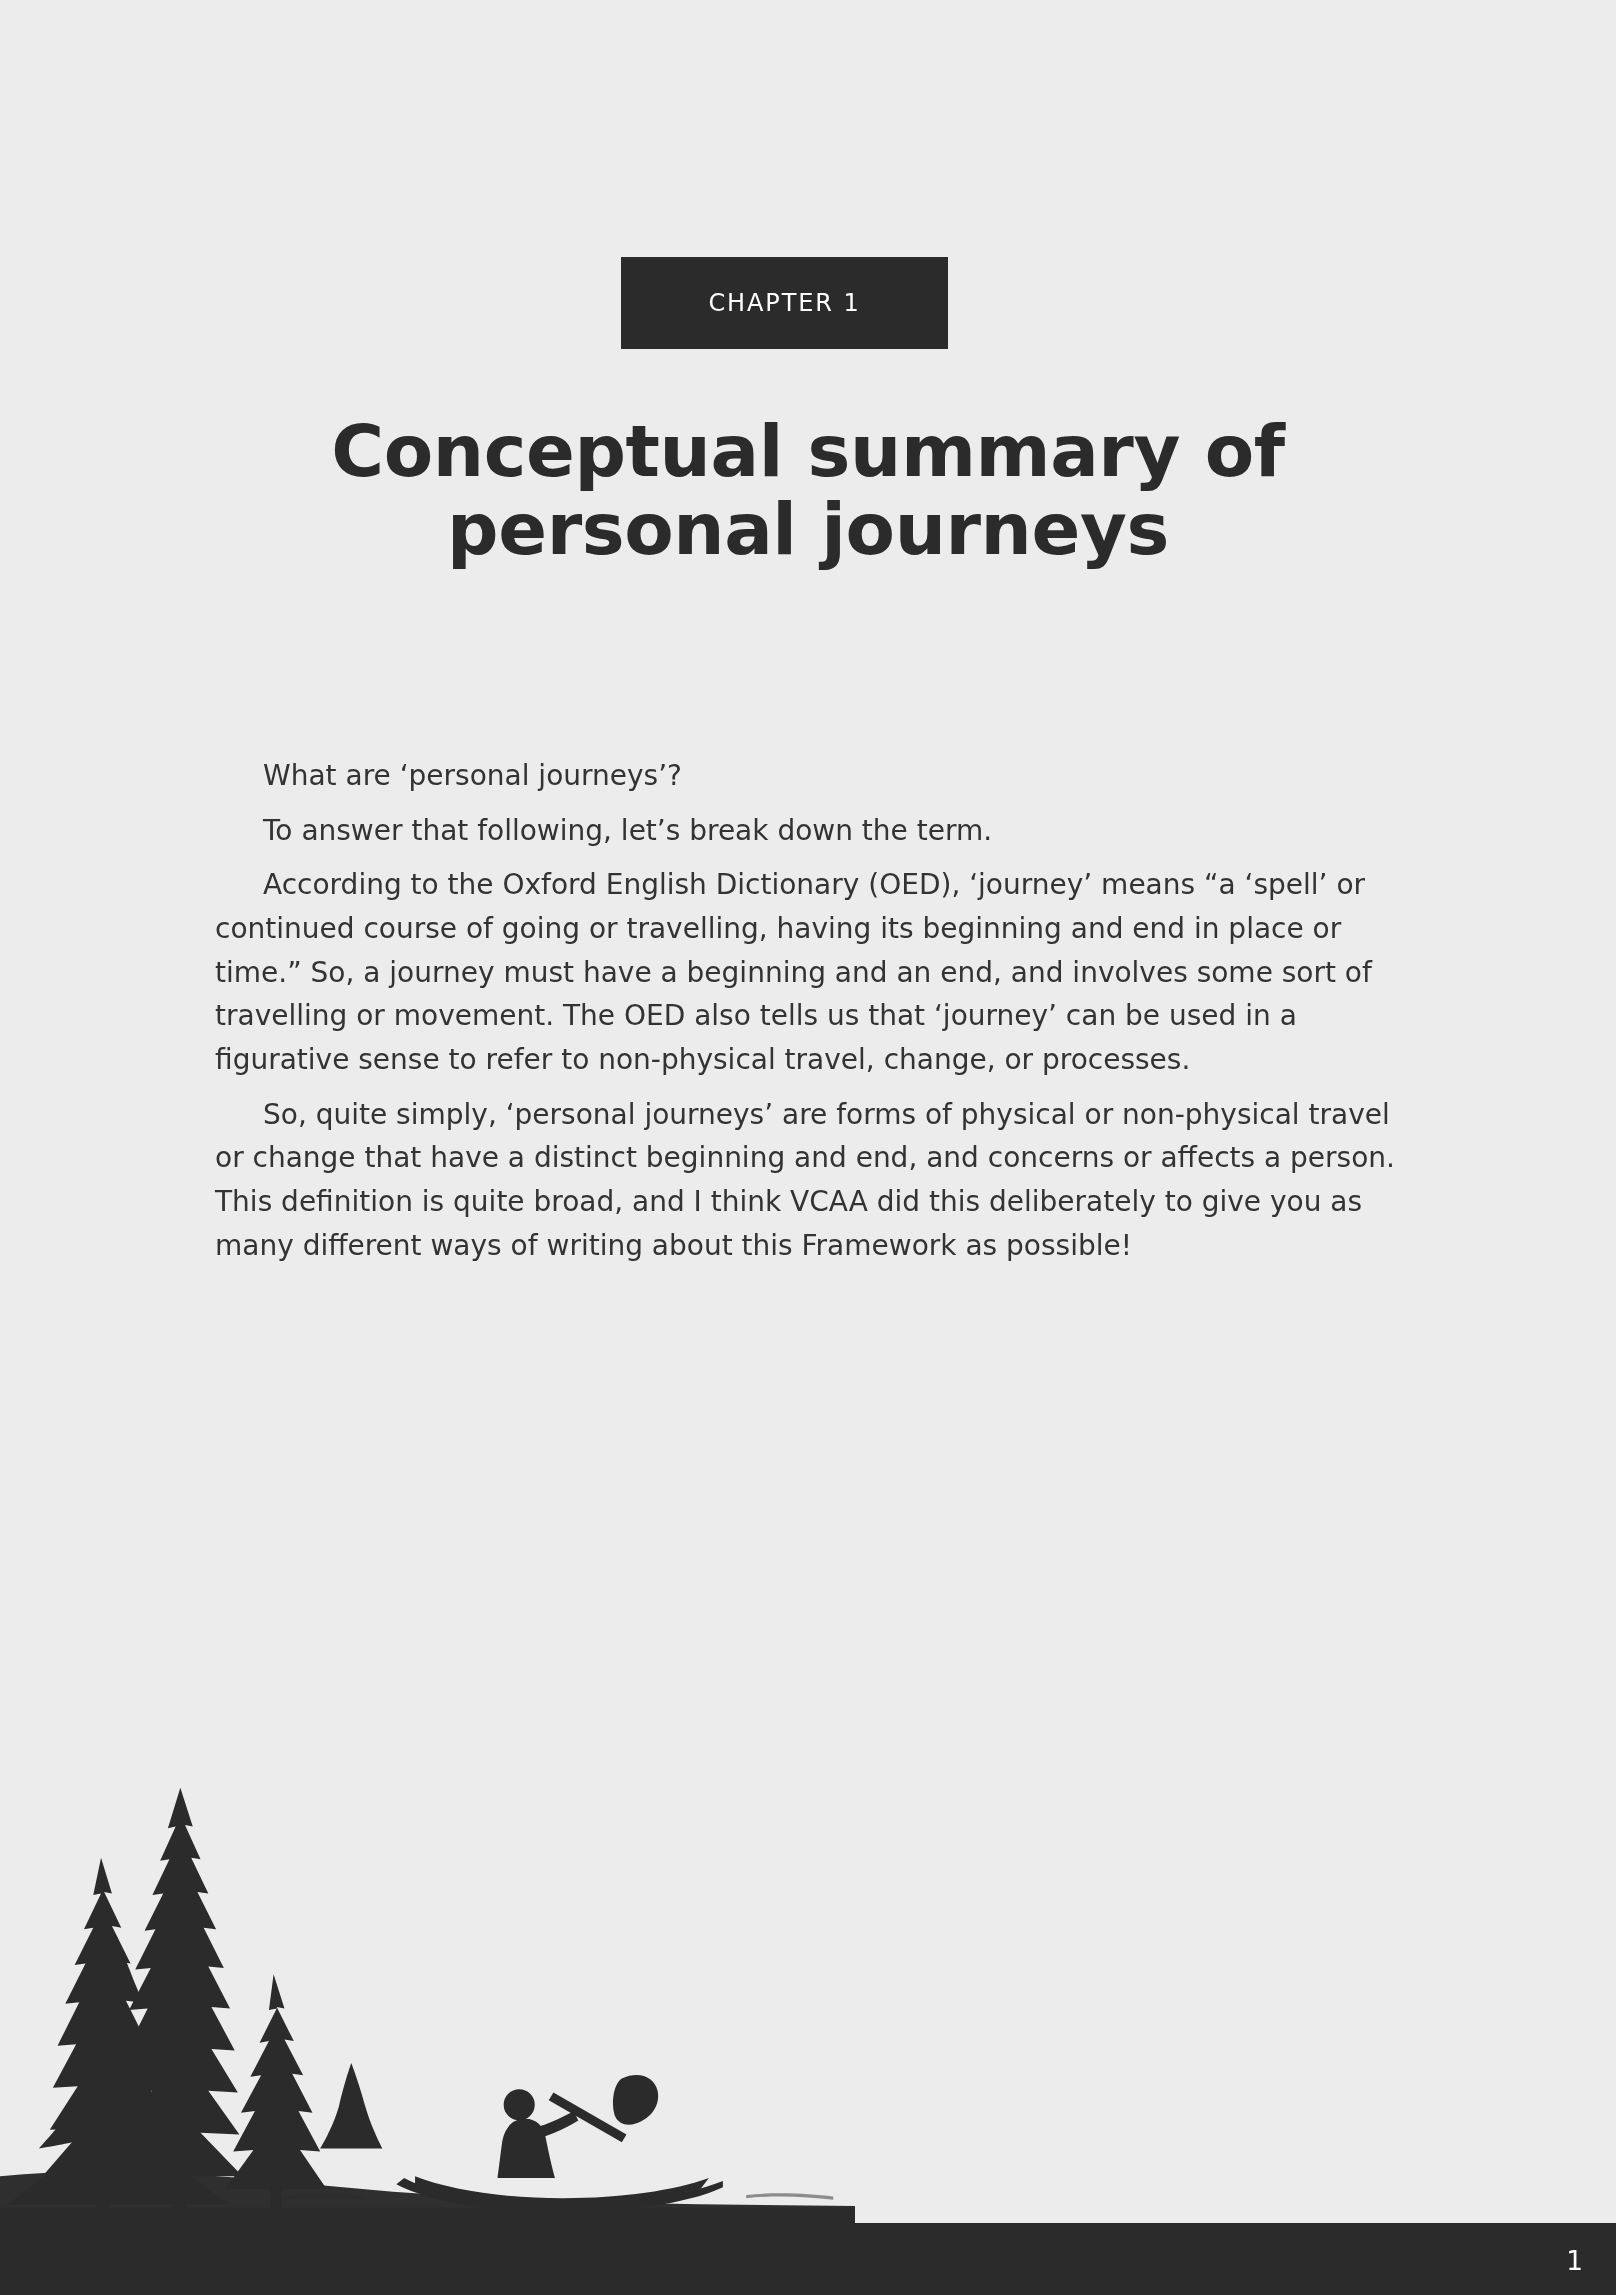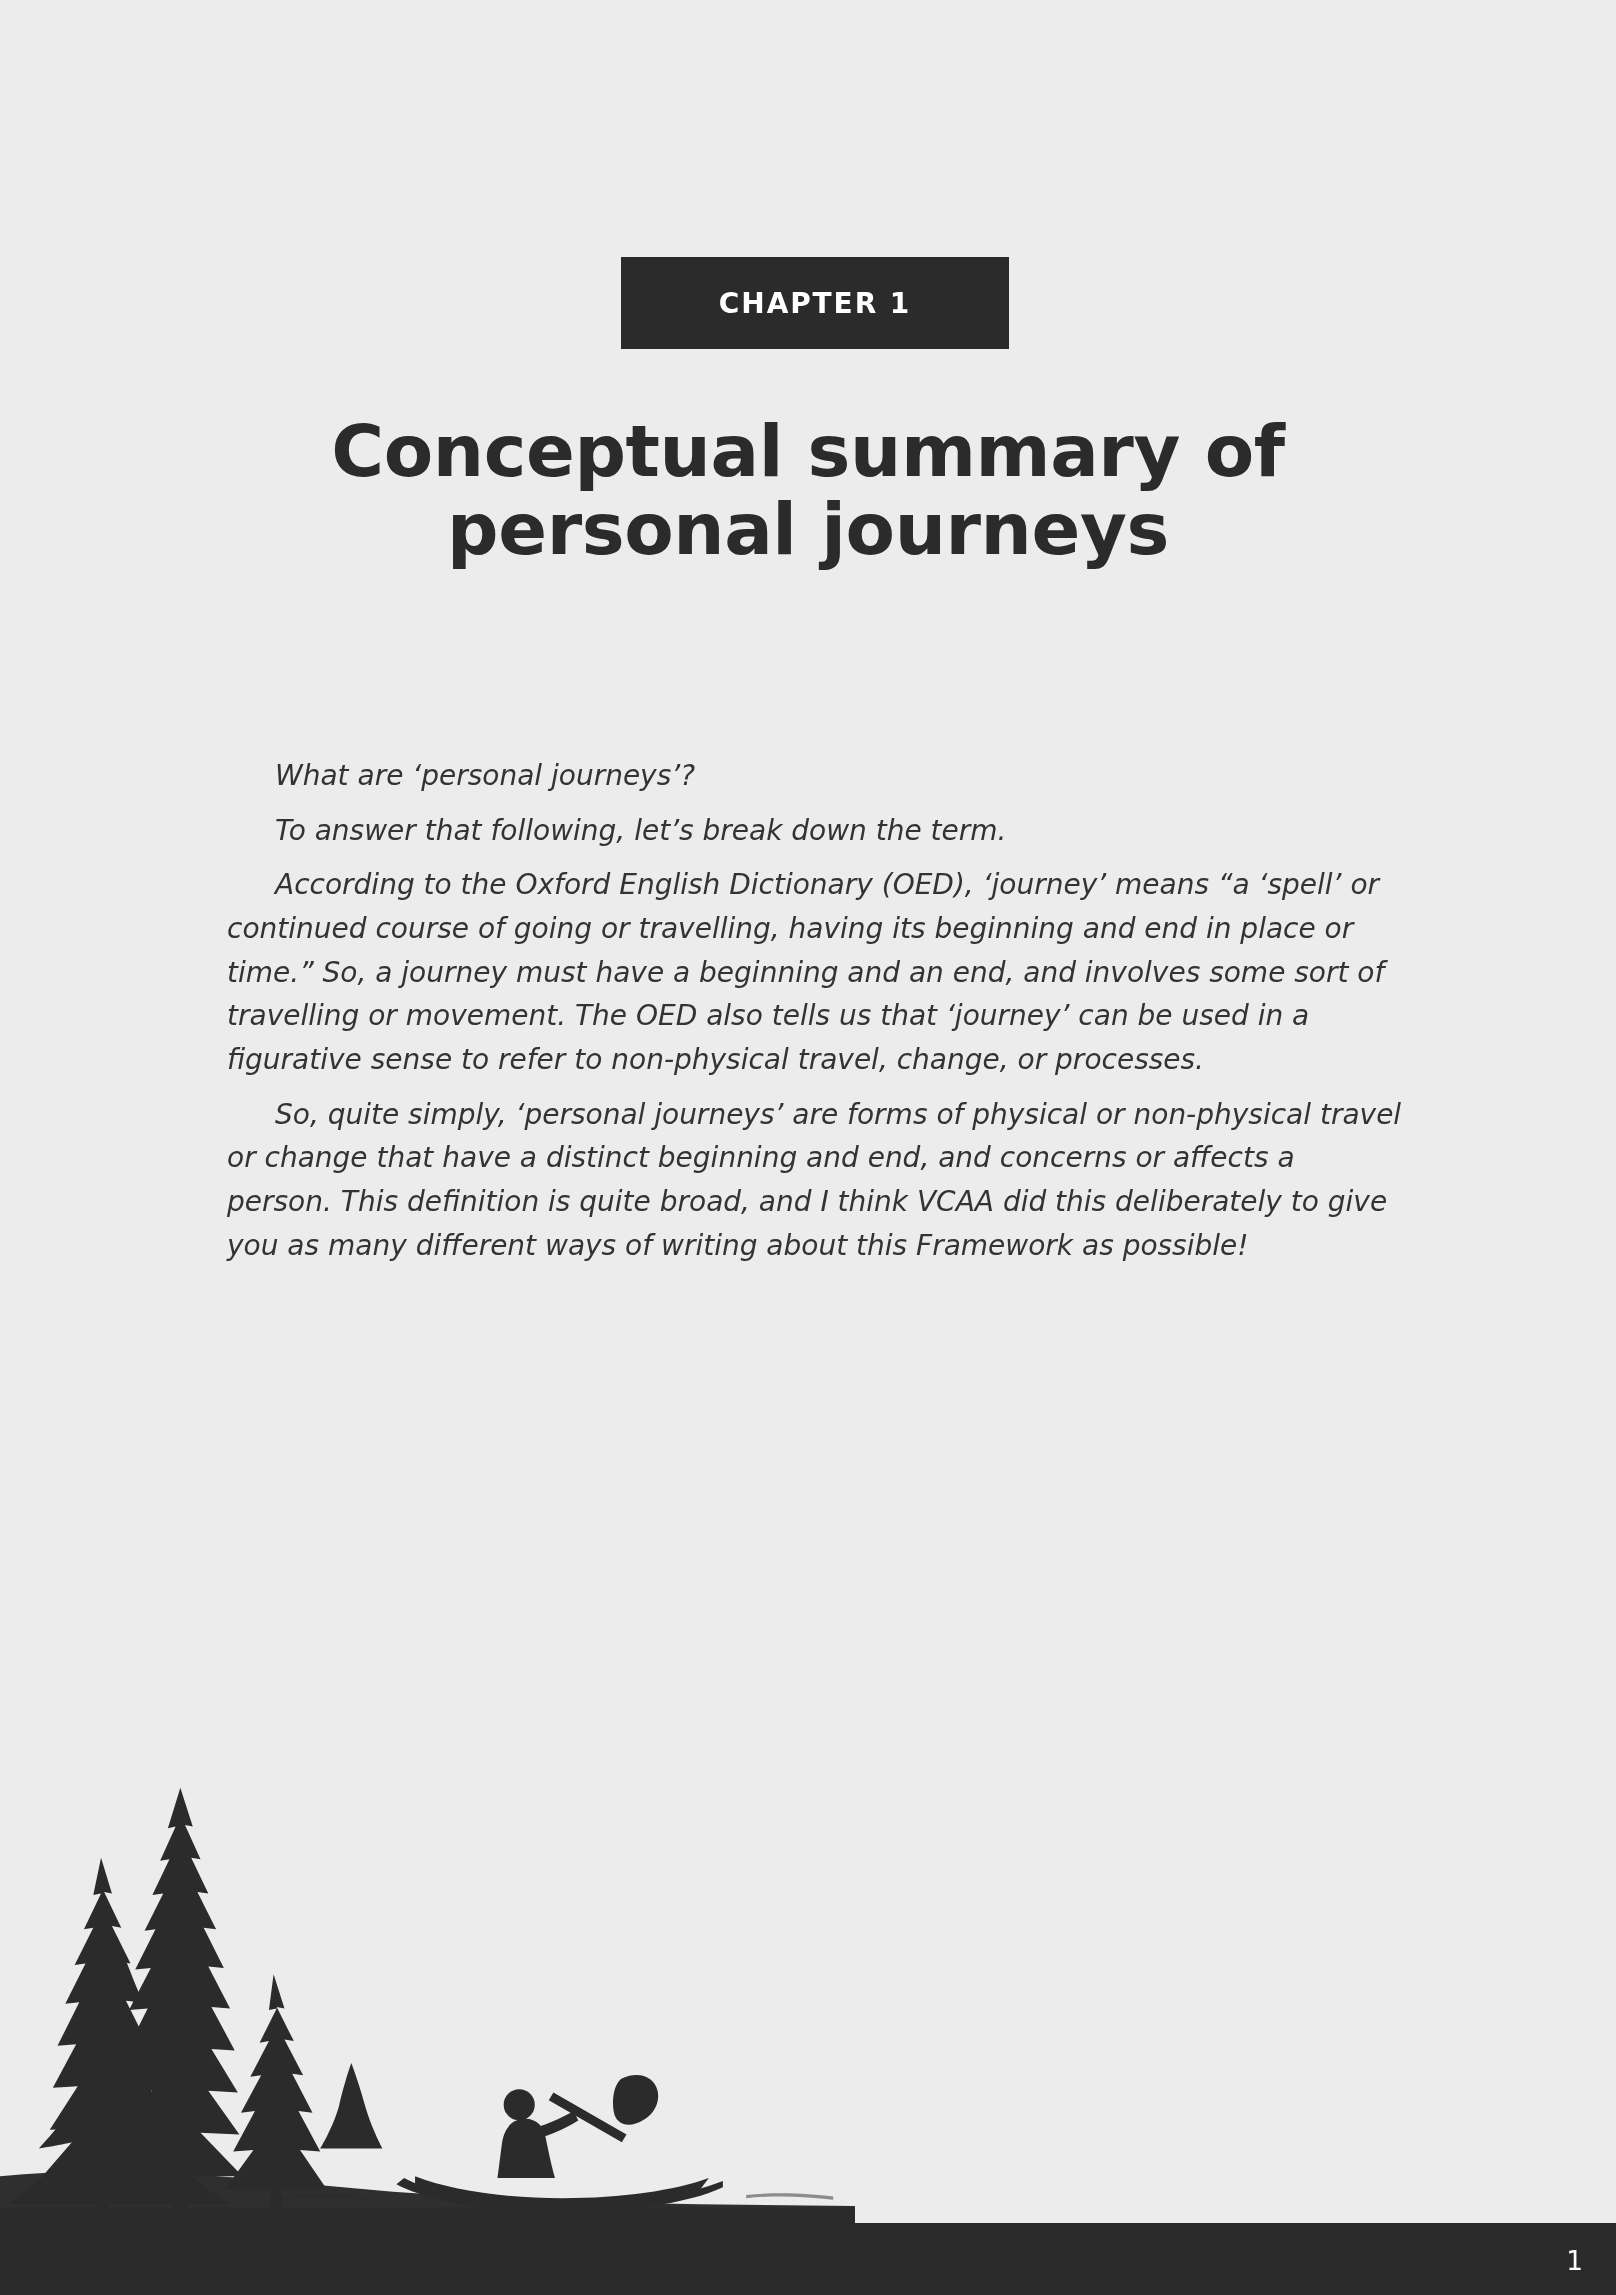--- a/index.html
+++ b/index.html
@@ -22,30 +22,30 @@
     height: 2295px;
     background: #ececec;
     overflow: hidden;
   }
 
   
   .chapter-badge {
     position: absolute;
     left: 621px;
     top: 257px;
-    width: 388px;
+    width: 327px;
     height: 92px;
     background: #2b2b2b;
     color: #ffffff;
     display: flex;
     align-items: center;
     justify-content: center;
     letter-spacing: 1.9px;
-    font-size: 28px;
-    font-weight: bold;
+    font-size: 24px;
+    font-weight: normal;
     font-family: "DejaVu Sans", sans-serif;
   }
 
   
   .chapter-title {
     position: absolute;
     left: 194px;
     top: 365px;
     width: 1228px;
     text-align: center;
@@ -60,23 +60,22 @@
   .body-copy {
     position: absolute;
     left: 215px;
     top: 754px;
     width: 1189px;
     font-size: 28px;
     line-height: 1.56;
     color: #333333;
   }
   .body-copy p {
-    margin: 0 0 11px 12px;
+    margin: 0 0 11px 0;
     text-indent: 48px;
-    font-style: italic;
   }
 
   
   .footer-bar {
     position: absolute;
     left: 0;
     bottom: 0;
     width: 1616px;
     height: 72px;
     background: #2b2b2b;

